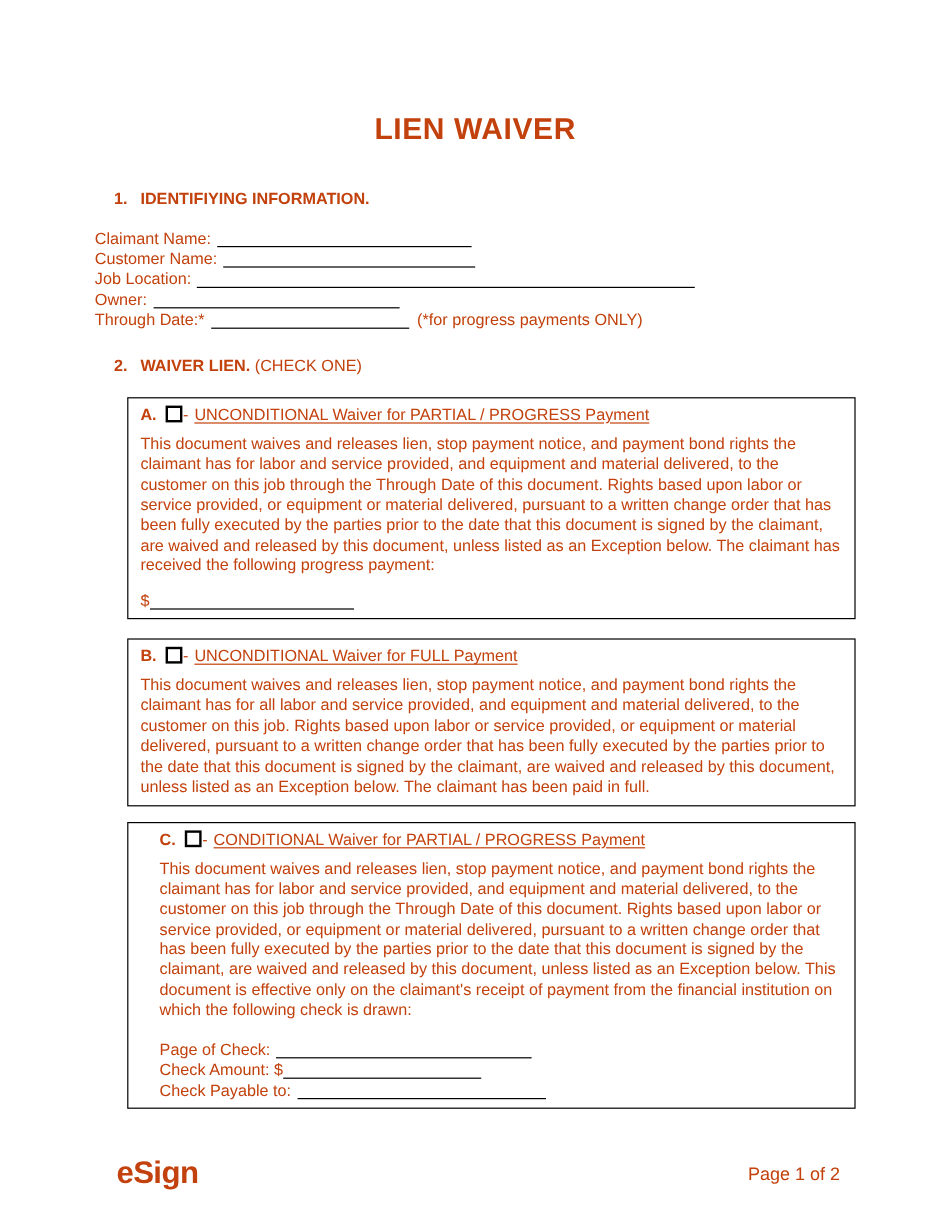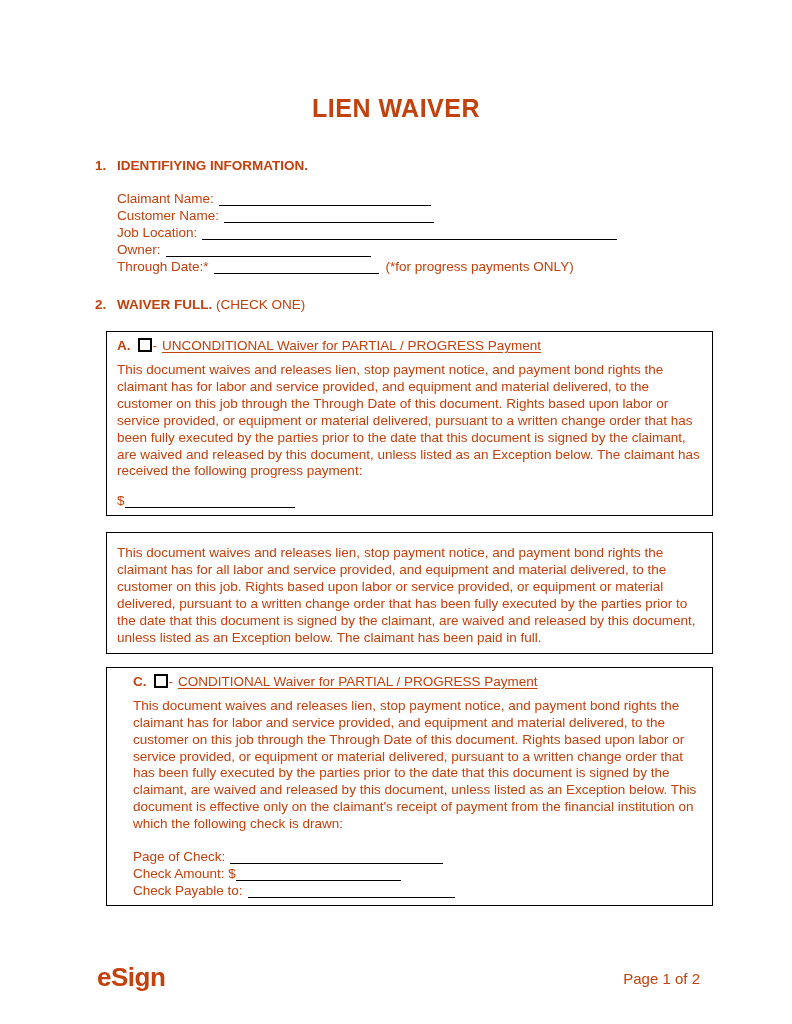--- a/index.html
+++ b/index.html
@@ -11,21 +11,21 @@
   }
   .doc-title {
     text-align: center; font-weight: bold; font-size: 25px; line-height: 26px;
     letter-spacing: 0.5px; margin: 0;
   }
   .heading { margin-left: 95px; font-weight: bold; }
   .heading-1 { margin-top: 36px; }
   .heading-2 { margin-top: 21px; }
   .heading .num { display: inline-block; width: 22px; }
   .heading .light { font-weight: normal; }
-  .fields { margin-left: 117px; margin-top: 16px; }
+  .fields { margin-left: 79px; margin-top: 16px; }
   .frow { height: 17px; white-space: nowrap; }
   .wline {
     display: inline-block; border-bottom: 1px solid #000; height: 14px;
     vertical-align: -3px; margin-left: 5px;
   }
   .note { margin-left: 7px; }
   .optbox {
     margin-left: 106px; width: 607px; border: 1px solid #000;
     padding: 5px 10px 6px 10px; background: #fff;
   }
@@ -74,35 +74,38 @@
     </div>
     <div class="frow">
       <span>Owner:</span><span class="wline" style="width:205px"></span>
     </div>
     <div class="frow">
       <span>Through Date:*</span><span class="wline" style="width:165px"></span><span class="note">(*for progress payments ONLY)</span>
     </div>
   </div>
 
   <div class="heading heading-2">
-    <span class="num">2.</span><span>WAIVER FULL.</span>
+    <span class="num">2.</span><span>WAIVER LIEN.</span>
     <span class="light">(CHECK ONE)</span>
   </div>
 
   <div class="optbox optbox-a">
     <div class="optheader">
       <span class="optletter">A.</span><span class="checkbox"></span><span class="dash">-</span><span class="opttitle">UNCONDITIONAL Waiver for PARTIAL / PROGRESS Payment</span>
     </div>
     <div class="optbody">This document waives and releases lien, stop payment notice, and payment bond rights the claimant has for labor and service provided, and equipment and material delivered, to the customer on this job through the Through Date of this document. Rights based upon labor or service provided, or equipment or material delivered, pursuant to a written change order that has been fully executed by the parties prior to the date that this document is signed by the claimant, are waived and released by this document, unless listed as an Exception below. The claimant has received the following progress payment:</div>
     <div class="amount-row">
       <span>$</span><span class="wline" style="width:170px; margin-left:0"></span>
     </div>
   </div>
 
   <div class="optbox optbox-b">
+    <div class="optheader">
+      <span class="optletter">B.</span><span class="checkbox"></span><span class="dash">-</span><span class="opttitle">UNCONDITIONAL Waiver for FULL Payment</span>
+    </div>
     <div class="optbody">This document waives and releases lien, stop payment notice, and payment bond rights the claimant has for all labor and service provided, and equipment and material delivered, to the customer on this job. Rights based upon labor or service provided, or equipment or material delivered, pursuant to a written change order that has been fully executed by the parties prior to the date that this document is signed by the claimant, are waived and released by this document, unless listed as an Exception below. The claimant has been paid in full.</div>
   </div>
 
   <div class="optbox optbox-c">
     <div class="optheader">
       <span class="optletter">C.</span><span class="checkbox"></span><span class="dash">-</span><span class="opttitle">CONDITIONAL Waiver for PARTIAL / PROGRESS Payment</span>
     </div>
     <div class="optbody">This document waives and releases lien, stop payment notice, and payment bond rights the claimant has for labor and service provided, and equipment and material delivered, to the customer on this job through the Through Date of this document. Rights based upon labor or service provided, or equipment or material delivered, pursuant to a written change order that has been fully executed by the parties prior to the date that this document is signed by the claimant, are waived and released by this document, unless listed as an Exception below. This document is effective only on the claimant's receipt of payment from the financial institution on which the following check is drawn:</div>
     <div class="cfields">
       <div class="frow">

